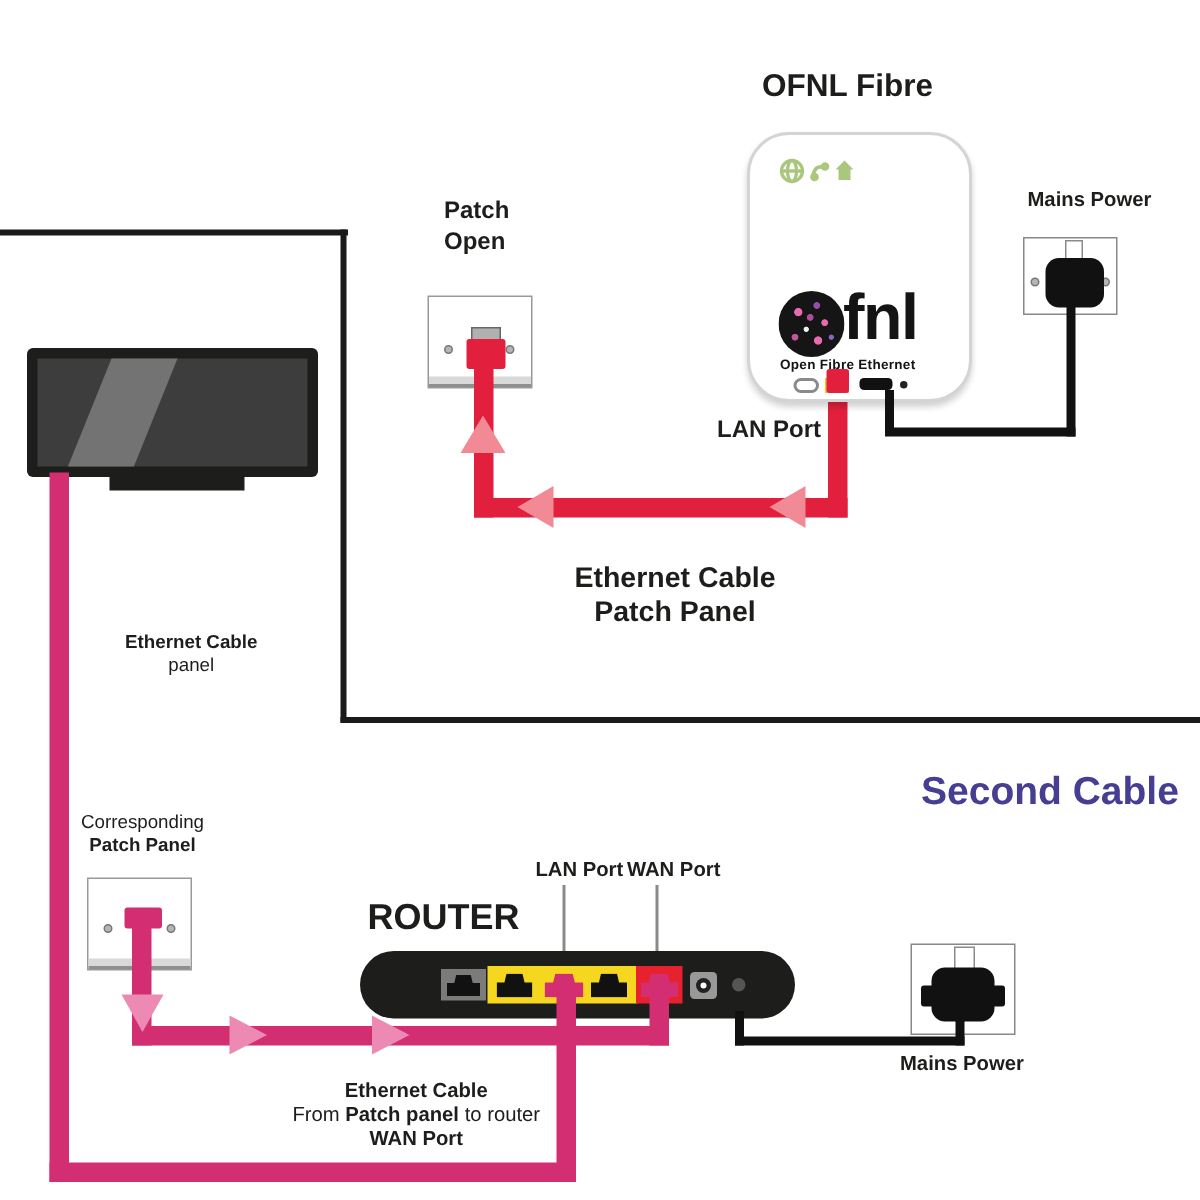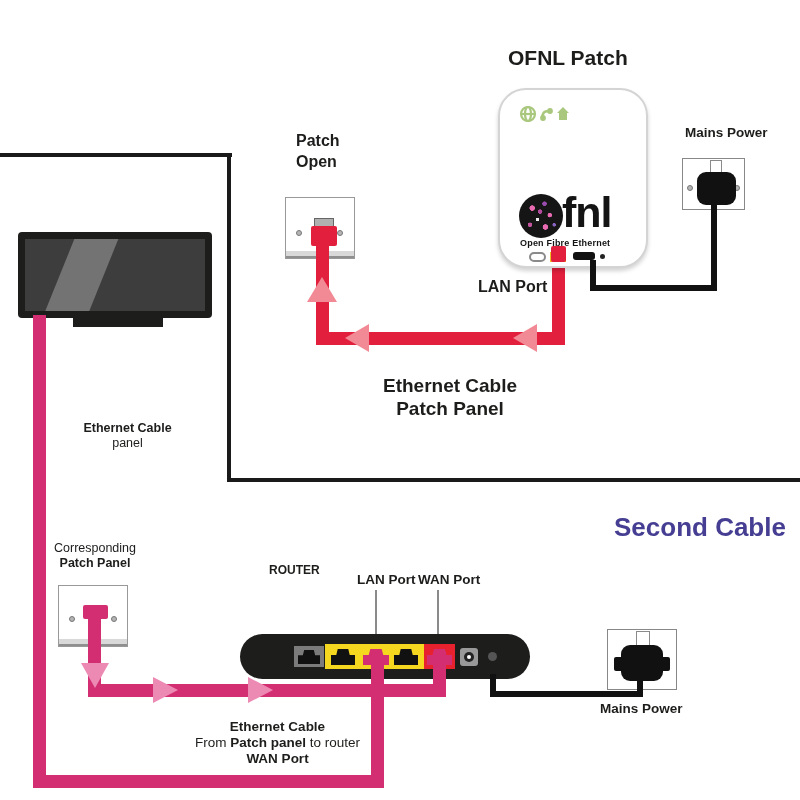--- a/index.html
+++ b/index.html
@@ -89,21 +89,21 @@
   <div class="abs cab-red" style="left:316px;top:244px;width:13px;height:101px;"></div>
   <div class="abs cab-red" style="left:316px;top:332px;width:249px;height:13px;"></div>
   <div class="abs cab-red" style="left:552px;top:256px;width:13px;height:89px;"></div>
   <div class="abs arr arr-up-red" style="left:307px;top:277px;"></div>
   <div class="abs arr arr-left-red" style="left:345px;top:324px;"></div>
   <div class="abs arr arr-left-red" style="left:513px;top:324px;"></div>
 
   <div class="abs" style="left:314px;top:218px;width:20px;height:10px;background:#b0b0b0;border:1px solid #666;box-sizing:border-box;"></div>
   <div class="abs cab-red" style="left:311px;top:226px;width:26px;height:20px;border-radius:2px;"></div>
 
-  <div class="abs b lbl" style="left:508px;top:46px;font-size:21px;">OFNL Patch</div>
+  <div class="abs b lbl" style="left:508px;top:46px;font-size:21px;">OFNL Fibre</div>
   <div class="abs modem" style="left:498px;top:88px;width:150px;height:180px;">
     <svg style="position:absolute;left:19px;top:14px;" width="52" height="20" viewBox="0 0 52 20">
       <g stroke="#a9c77d" stroke-width="2.2" fill="none">
         <circle cx="9" cy="10" r="7"></circle>
         <ellipse cx="9" cy="10" rx="3" ry="7"></ellipse>
         <line x1="2" y1="10" x2="16" y2="10"></line>
       </g>
       <g stroke="#a9c77d" stroke-width="2.6" fill="none">
         <path d="M23 14 q1 -9 8 -6"></path>
         <circle cx="24" cy="14" r="1.6" fill="#a9c77d"></circle>
@@ -153,21 +153,21 @@
   <div class="abs ctr note" style="left:40px;top:541px;width:110px;">
     <div>Corresponding</div>
     <div class="b">Patch Panel</div>
   </div>
   <div class="abs plate" style="left:58px;top:585px;width:70px;height:62px;">
     <div class="plate-strip"></div>
     <div class="screw" style="left:10px;top:30px;"></div>
     <div class="screw" style="right:10px;top:30px;"></div>
   </div>
 
-  <div class="abs b lbl" style="left:245px;top:563px;font-size:12px;margin-left:24px;">ROUTER</div>
+  <div class="abs b lbl" style="left:245px;top:598px;font-size:24px;">ROUTER</div>
   <div class="abs b lbl" style="left:357px;top:572px;font-size:13.5px;">LAN Port</div>
   <div class="abs b lbl" style="left:418px;top:572px;font-size:13.5px;">WAN Port</div>
   <div class="abs ptr-line" style="left:375px;top:590px;height:58px;"></div>
   <div class="abs ptr-line" style="left:437px;top:590px;height:55px;"></div>
 
   <div class="abs router-body" style="left:240px;top:634px;width:290px;height:45px;">
     <div class="abs" style="left:54px;top:12px;width:30px;height:21px;background:#7b7b7b;">
       <div class="abs rj45 rj45-blk" style="left:4px;top:4px;width:22px;height:14px;"></div>
     </div>
     <div class="abs" style="left:85px;top:10px;width:100px;height:25px;background:#f6d71f;">

